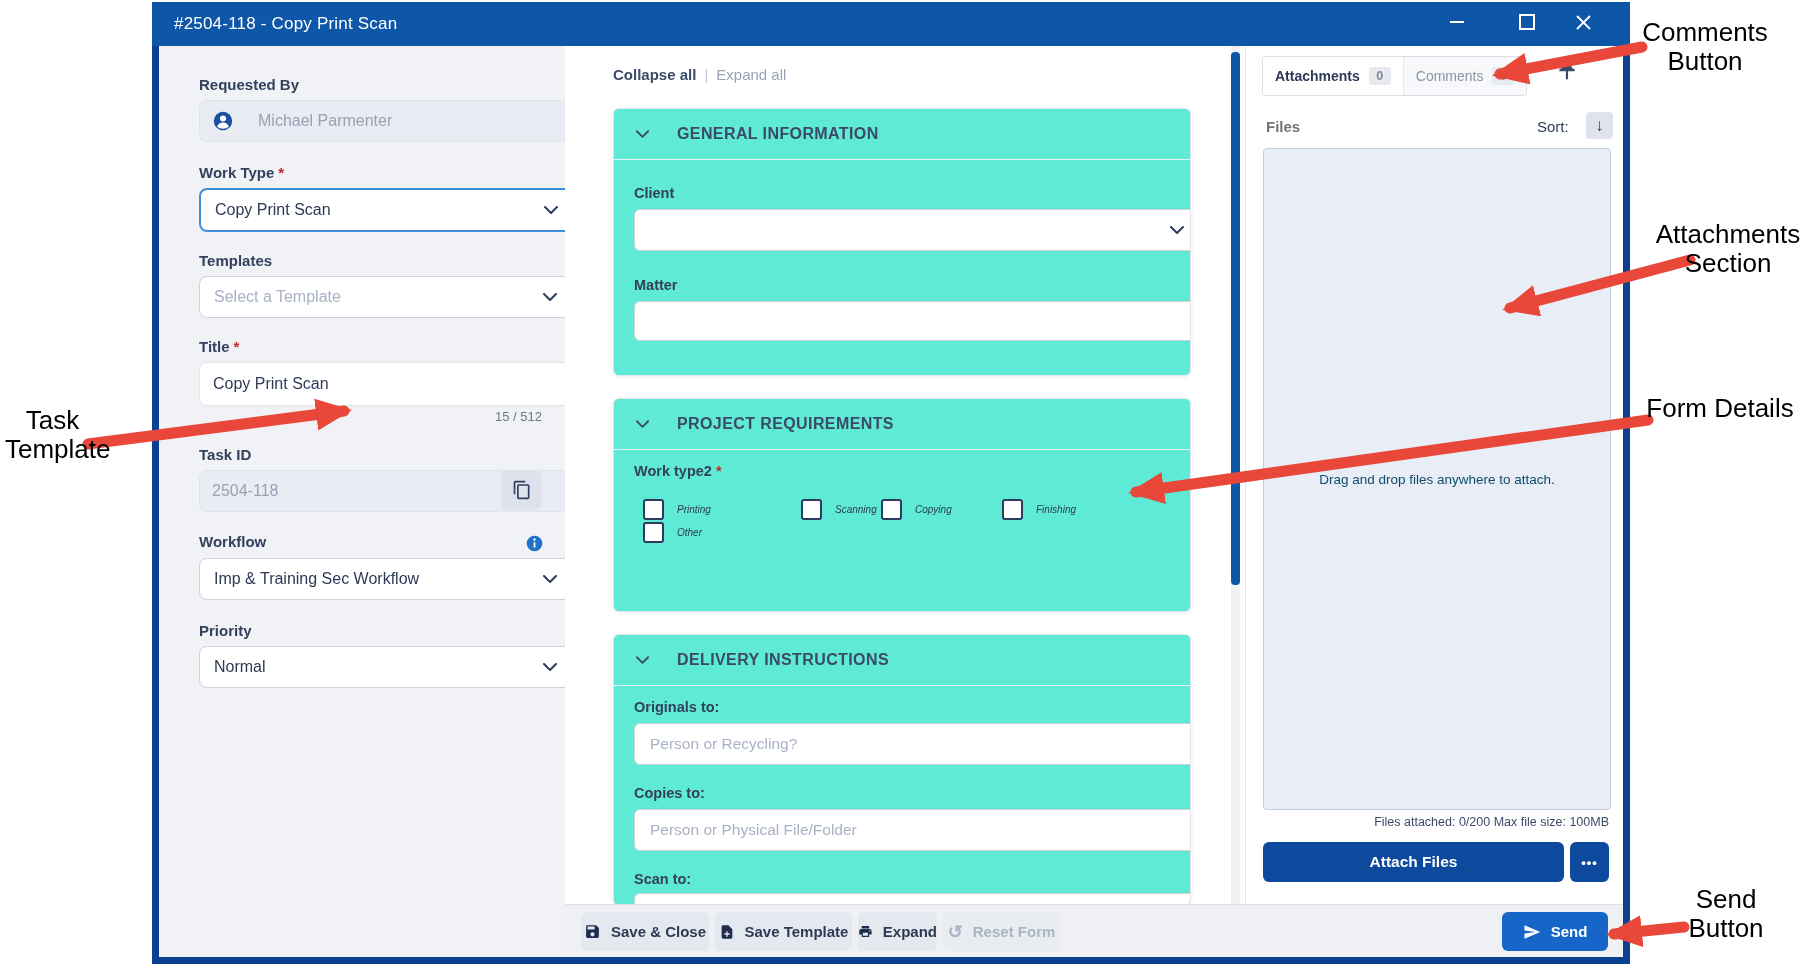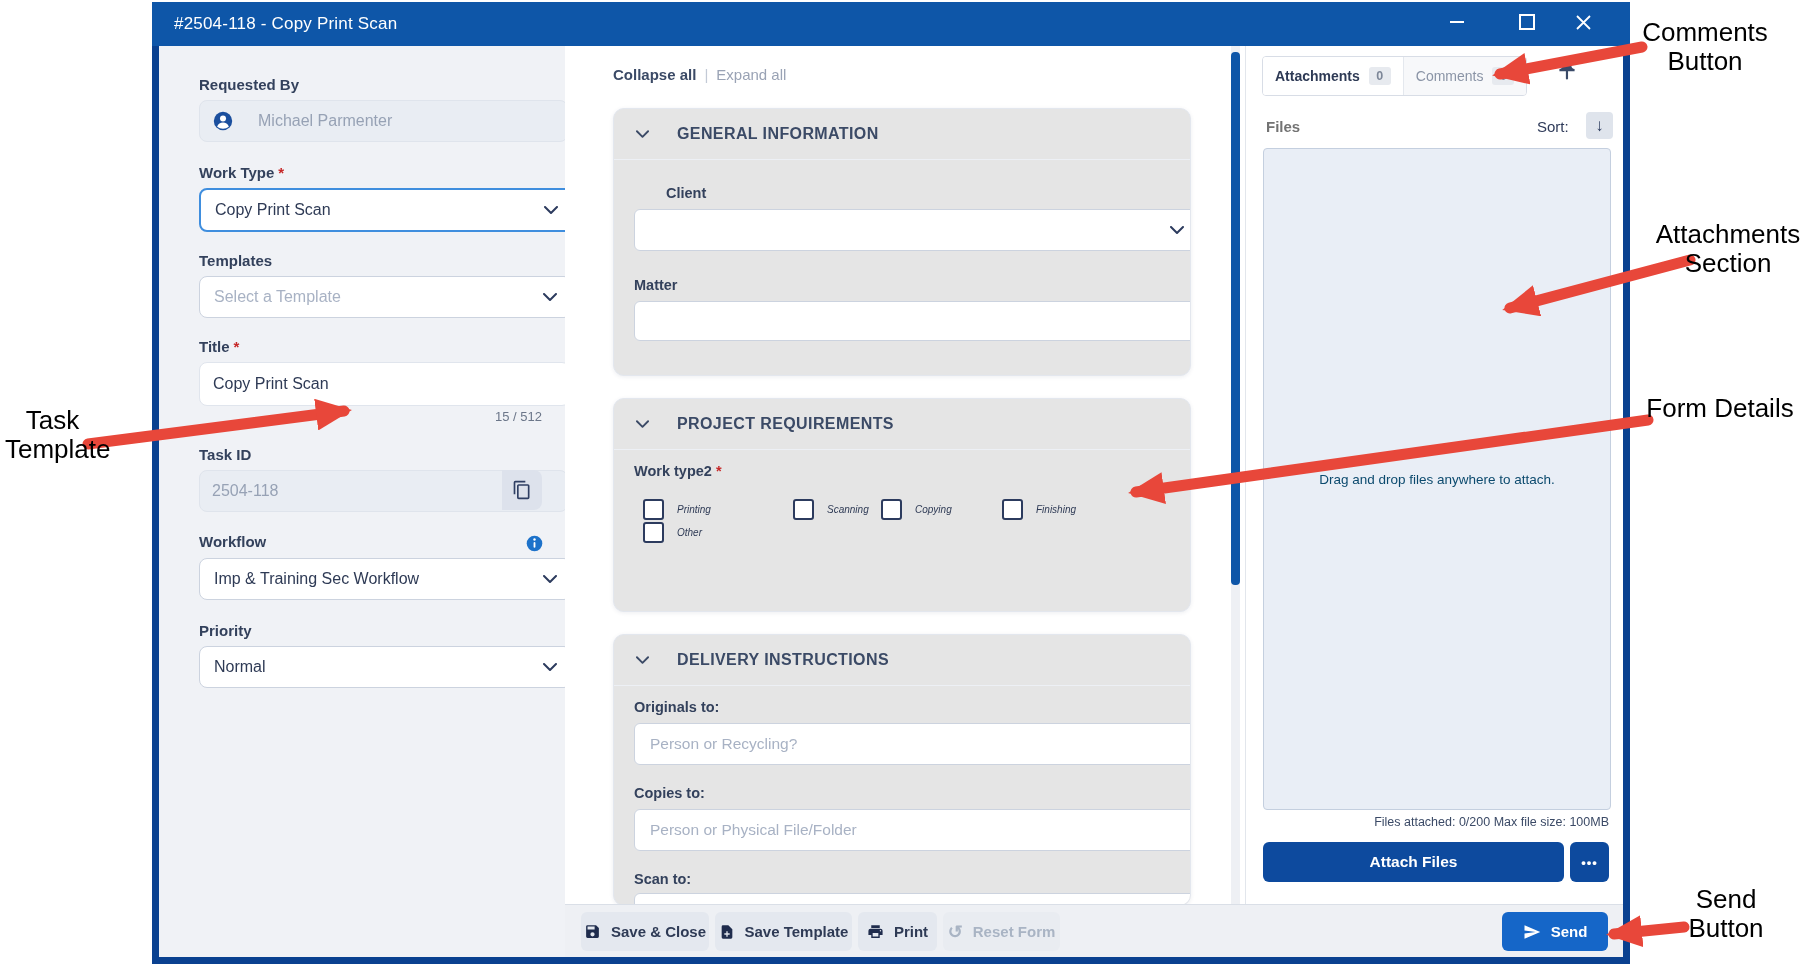--- a/index.html
+++ b/index.html
@@ -30,21 +30,21 @@
   .counter{position:absolute;left:199px;width:343px;text-align:right;font-size:13px;color:#6b7689;}
   .copybtn{position:absolute;left:502px;top:470px;width:40px;height:40px;background:#dde2ec;
        border-radius:0 8px 8px 0;display:flex;align-items:center;justify-content:center;}
 
   
   .center{left:565px;top:46px;width:665px;height:858px;background:#fff;}
   .collapse-row{position:absolute;left:613px;top:66px;font-size:15px;display:flex;gap:8px;align-items:center;}
   .c-strong{font-weight:700;color:#3b4a66;}
   .c-sep{color:#c3cad6;}
   .c-dim{color:#9aa3b5;}
-  .card{position:absolute;left:613px;width:576px;background:#e5e5e5;border:1px solid #e3e7ee;border-radius:11px;
+  .card{position:absolute;left:613px;width:576px;background:#5eead4;border:1px solid #e3e7ee;border-radius:6px;
         box-shadow:0 1px 4px rgba(20,40,80,.08);overflow:hidden;}
   .card-head{height:50px;display:flex;align-items:center;gap:28px;padding:0 22px;border-bottom:1px solid #edf0f5;}
   .card-title{font-size:16px;font-weight:700;color:#3b4a66;letter-spacing:.4px;}
   .ilabel{position:absolute;font-size:14.5px;font-weight:700;color:#33415c;}
   .cinput{position:absolute;left:20px;width:536px;background:#fff;border:1px solid #ccd3df;border-radius:6px;
         display:flex;align-items:center;justify-content:space-between;padding:0 13px;font-size:16px;color:#2e3a55;}
   .cinput input{border:none;outline:none;width:100%;font-family:"Liberation Sans",sans-serif;font-size:15.5px;color:#2e3a55;background:transparent;}
   .cinput input::placeholder{color:#a8b2c4;}
   .cbitem{position:absolute;display:flex;align-items:center;gap:13px;}
   .cbox{width:17px;height:17px;border:2px solid #2c3b5e;border-radius:3px;background:#fff;}
@@ -194,21 +194,21 @@
     <span class="c-dim">Expand all</span>
   </div>
 
   <div class="card" style="top:108px;height:266px;">
     <div class="card-head">
       <svg width="13" height="9" viewBox="0 0 14 9">
           <path d="M1 1l6 6 6-6" fill="none" stroke="#3b4a66" stroke-width="2" stroke-linecap="round" stroke-linejoin="round"></path>
         </svg>
       <span class="card-title">GENERAL INFORMATION</span>
     </div>
-    <div class="ilabel" style="left:20px;top:76px;margin-left:32px;">Client</div>
+    <div class="ilabel" style="left:20px;top:76px;">Client</div>
     <div class="cinput" style="top:100px;height:40px;">
       <span></span>
       <svg width="14" height="9" viewBox="0 0 14 9">
           <path d="M1 1l6 6 6-6" fill="none" stroke="#2c3b5e" stroke-width="2" stroke-linecap="round" stroke-linejoin="round"></path>
         </svg>
     </div>
     <div class="ilabel" style="left:20px;top:168px;">Matter</div>
     <div class="cinput" style="top:192px;height:38px;"></div>
   </div>
 
@@ -219,21 +219,21 @@
         </svg>
       <span class="card-title">PROJECT REQUIREMENTS</span>
     </div>
     <div class="ilabel" style="left:20px;top:64px;">
       <span>Work type2</span><span class="req">*</span>
     </div>
     <div class="cbitem" style="left:29px;top:100px;">
       <span class="cbox"></span>
       <span class="cblabel">Printing</span>
     </div>
-    <div class="cbitem" style="left:131px;top:100px;padding-left:48px;">
+    <div class="cbitem" style="left:139px;top:100px;padding-left:48px;">
       <span class="cbox"></span>
       <span class="cblabel">Scanning</span>
     </div>
     <div class="cbitem" style="left:267px;top:100px;">
       <span class="cbox"></span>
       <span class="cblabel">Copying</span>
     </div>
     <div class="cbitem" style="left:388px;top:100px;">
       <span class="cbox"></span>
       <span class="cblabel">Finishing</span>
@@ -313,21 +313,21 @@
   <div class="fbtn" style="left:715px;width:137px;">
     <svg width="16" height="16" viewBox="0 0 24 24" fill="#1f2c4d">
       <path d="M14 2H6a2 2 0 0 0-2 2v16a2 2 0 0 0 2 2h12a2 2 0 0 0 2-2V8l-6-6zm2 14h-3v3h-2v-3H8v-2h3v-3h2v3h3v2z"></path>
     </svg>
     <span>Save Template</span>
   </div>
   <div class="fbtn" style="left:858px;width:79px;">
     <svg width="17" height="17" viewBox="0 0 24 24" fill="#1f2c4d">
       <path d="M19 8H5a3 3 0 0 0-3 3v6h4v4h12v-4h4v-6a3 3 0 0 0-3-3zm-3 11H8v-5h8v5zm3-7a1 1 0 1 1 0-2 1 1 0 0 1 0 2zm-1-9H6v4h12V3z"></path>
     </svg>
-    <span>Print</span>
+    <span>Expand</span>
   </div>
   <div class="fbtn disabled" style="left:943px;width:117px;">
     <span style="font-size:18px;line-height:1;">↺</span>
     <span>Reset Form</span>
   </div>
   <div class="sendbtn">
     <svg width="18" height="18" viewBox="0 0 24 24">
       <path d="M2.01 21L23 12 2.01 3 2 10l15 2-15 2z" fill="#fff"></path>
     </svg>
     <span>Send</span>

